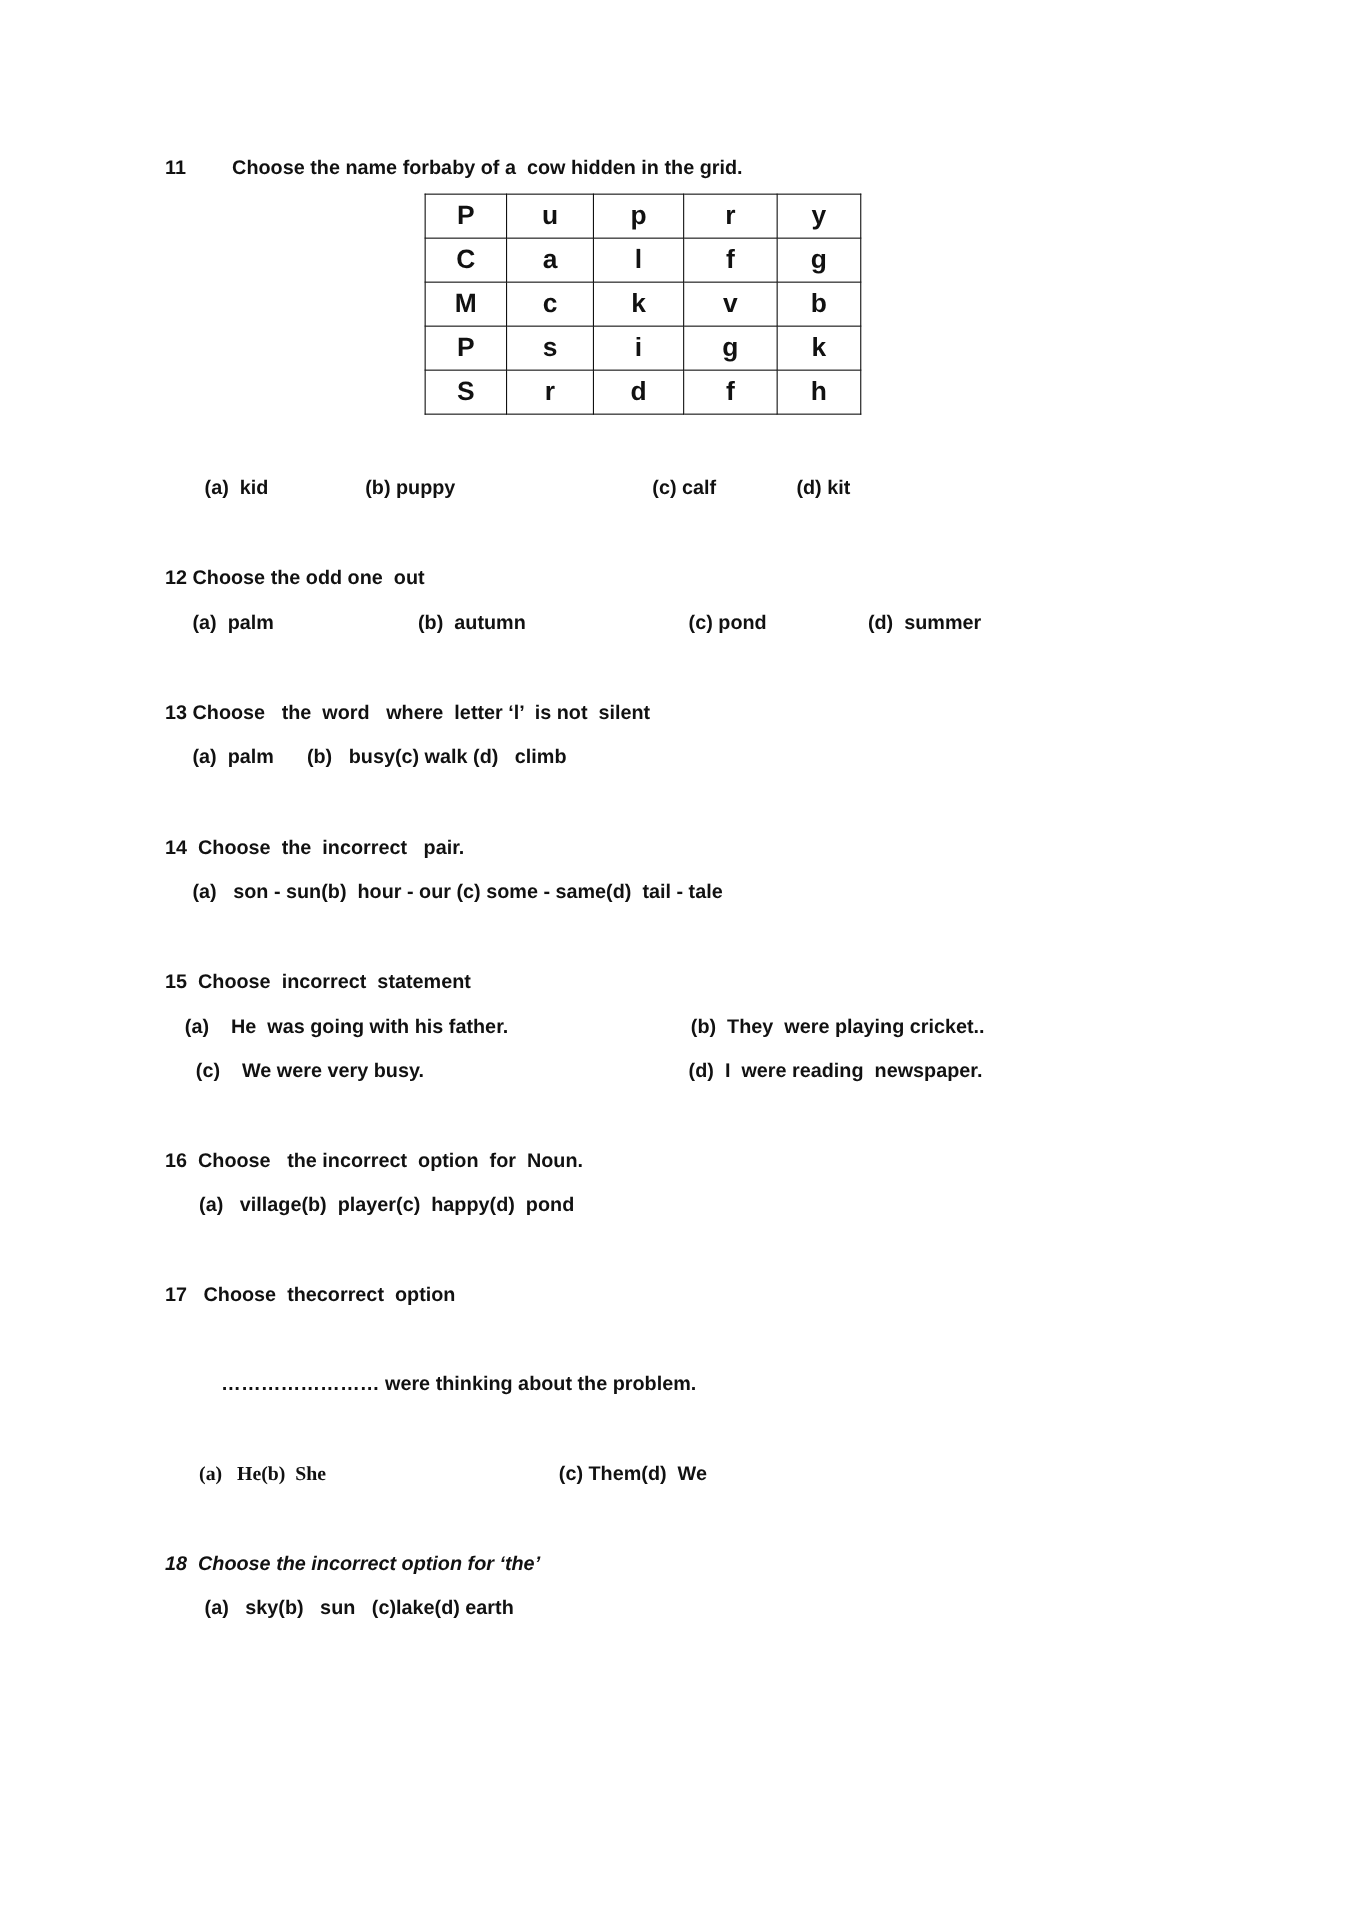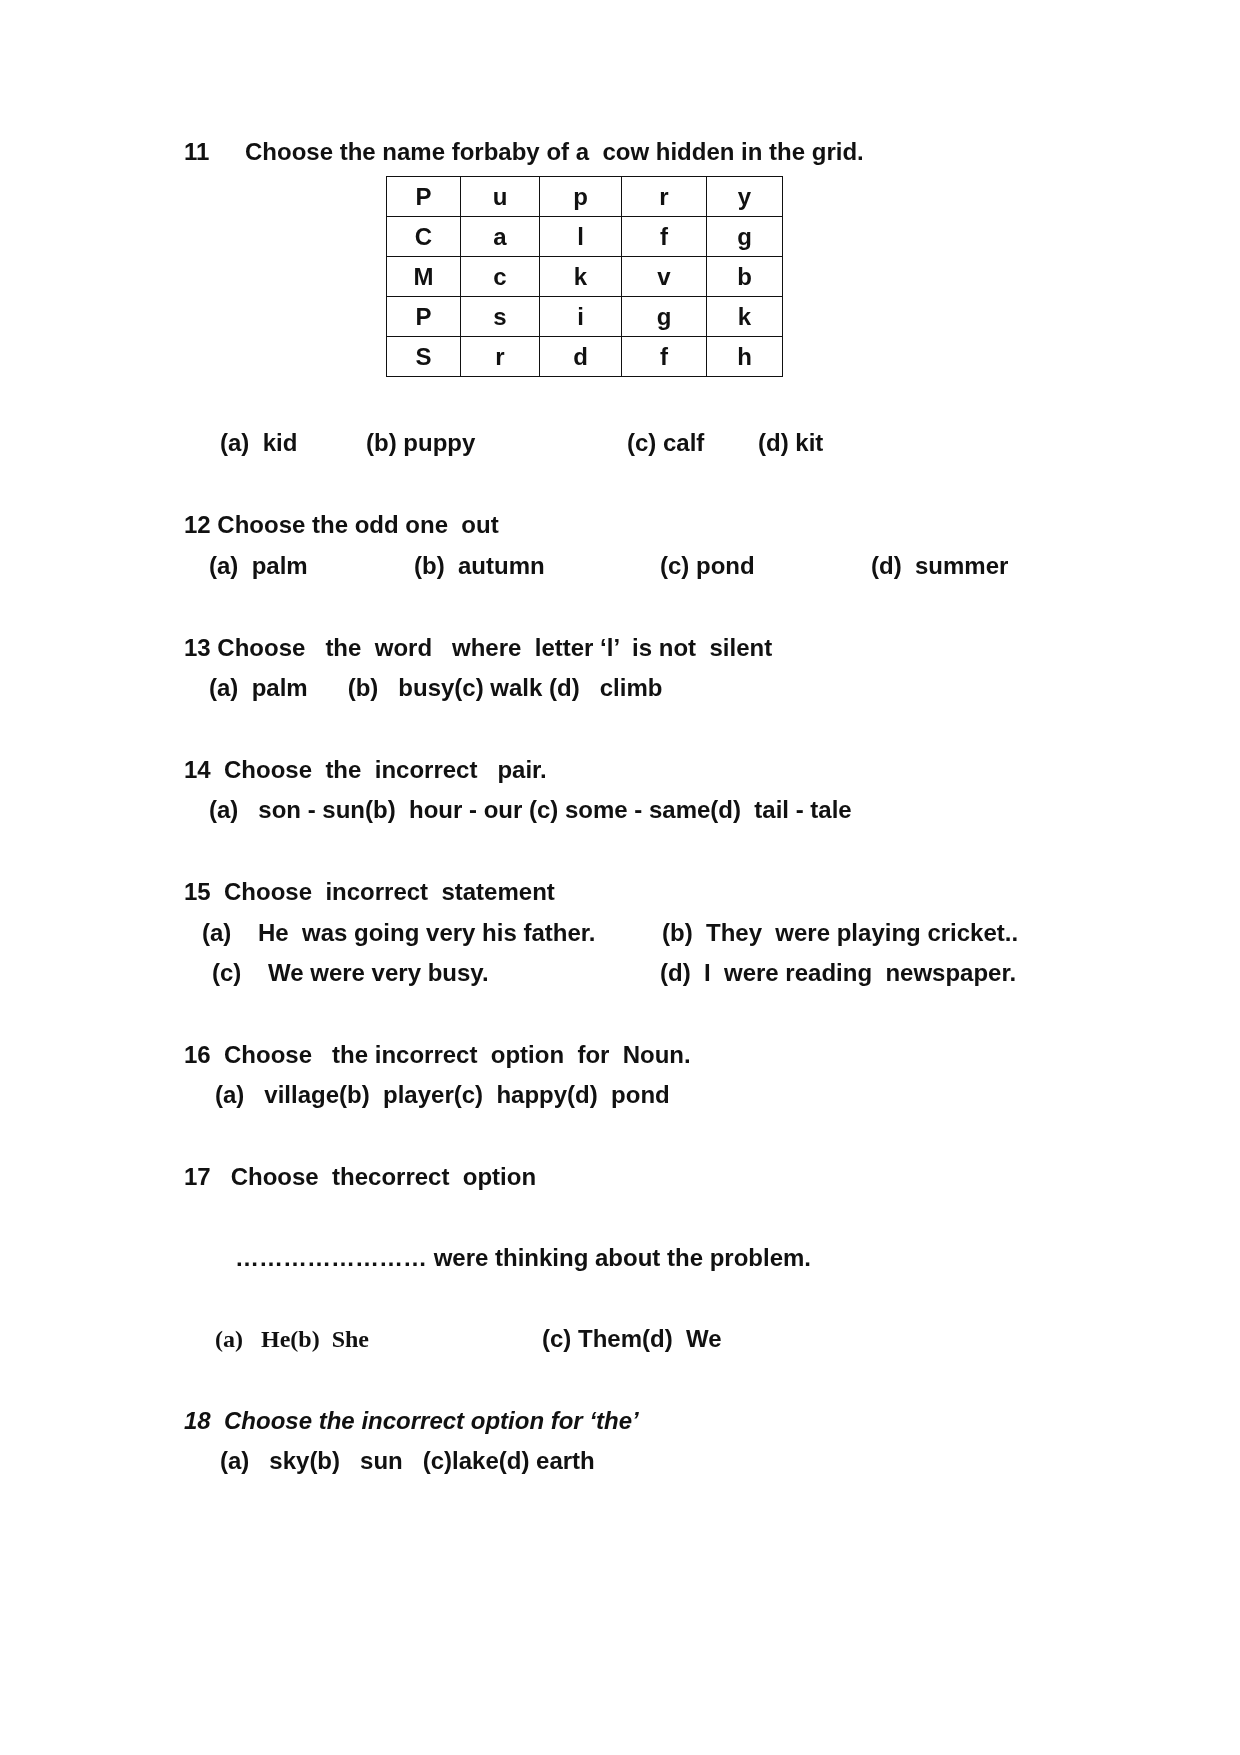--- a/index.html
+++ b/index.html
@@ -1,20 +1,20 @@
 <!DOCTYPE html>
 <html><head>
 <meta charset="utf-8">
 <style>
   html, body { margin: 0; padding: 0; background: #ffffff; }
   body {
     width: 1240px; height: 1755px; position: relative; overflow: hidden;
     font-family: "Liberation Sans", sans-serif; font-weight: bold; color: #111111;
   }
-  .t { position: absolute; white-space: pre; font-size: 24px; line-height: 30px; margin-left: 34px; }
+  .t { position: absolute; white-space: pre; font-size: 18px; line-height: 30px; }
   table.grid {
     position: absolute; left: 386px; top: 176px; border-collapse: collapse;
   }
   table.grid td {
     border: 1.5px solid #111; text-align: center; font-size: 24px;
     height: 39px; padding: 0;
   }
   table.grid td.c0 { width: 73px; }
   table.grid td.c1 { width: 78px; }
   table.grid td.c2 { width: 81px; }
@@ -69,30 +69,30 @@
 
 <div class="t" style="left:186px; top:428px;">(a)  kid</div>
 <div class="t" style="left:332px; top:428px;">(b) puppy</div>
 <div class="t" style="left:593px; top:428px;">(c) calf</div>
 <div class="t" style="left:724px; top:428px;">(d) kit</div>
 
 <div class="t" style="left:150px; top:510px;">12 Choose the odd one  out</div>
 <div class="t" style="left:175px; top:551px;">(a)  palm</div>
 <div class="t" style="left:380px; top:551px;">(b)  autumn</div>
 <div class="t" style="left:626px; top:551px;">(c) pond</div>
-<div class="t" style="left:837px; top:551px;">(d)  summer</div>
+<div class="t" style="left:789px; top:551px;">(d)  summer</div>
 
 <div class="t" style="left:150px; top:633px;">13 Choose   the  word   where  letter ‘l’  is not  silent</div>
 <div class="t" style="left:175px; top:673px;">(a)  palm      (b)   busy(c) walk (d)   climb</div>
 
 <div class="t" style="left:150px; top:755px;">14  Choose  the  incorrect   pair.</div>
 <div class="t" style="left:175px; top:795px;">(a)   son - sun(b)  hour - our (c) some - same(d)  tail - tale</div>
 
 <div class="t" style="left:150px; top:877px;">15  Choose  incorrect  statement</div>
-<div class="t" style="left:168px; top:918px;">(a)    He  was going very his father.</div>
+<div class="t" style="left:168px; top:918px;">(a)    He  was going with his father.</div>
 <div class="t" style="left:628px; top:918px;">(b)  They  were playing cricket..</div>
 <div class="t" style="left:178px; top:958px;">(c)    We were very busy.</div>
 <div class="t" style="left:626px; top:958px;">(d)  I  were reading  newspaper.</div>
 
 <div class="t" style="left:150px; top:1040px;">16  Choose   the incorrect  option  for  Noun.</div>
 <div class="t" style="left:181px; top:1080px;">(a)   village(b)  player(c)  happy(d)  pond</div>
 
 <div class="t" style="left:150px; top:1162px;">17   Choose  thecorrect  option</div>
 <div class="t" style="left:201px; top:1243px;">…………………… were thinking about the problem.</div>
 <div class="t" style="left:181px; top:1324px;font-family:Liberation Serif, serif;">(a)   He(b)  She</div>

